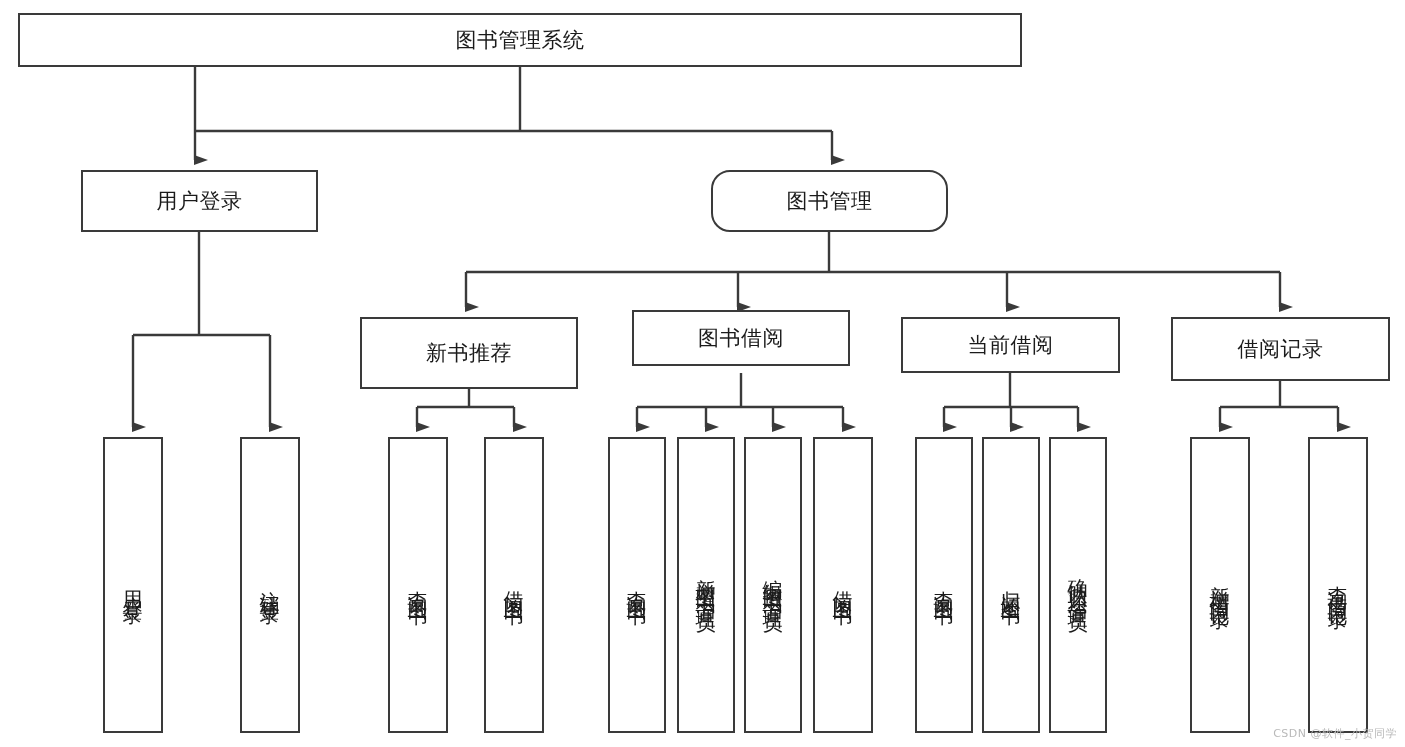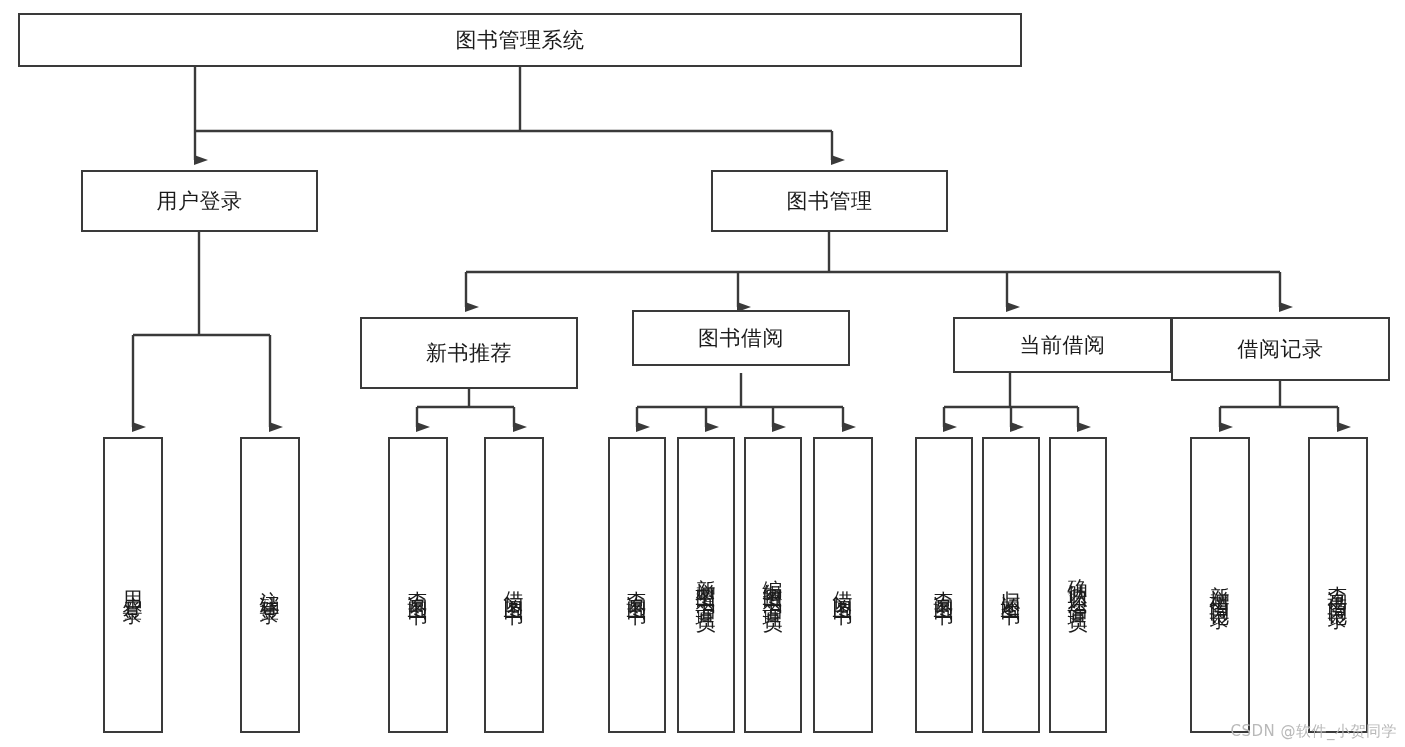--- a/index.html
+++ b/index.html
@@ -67,21 +67,21 @@
     stroke-width: 2.4;
     fill: none;
   }
   .arrowhead {
     fill: #3a3a3a;
   }
   #watermark {
     position: absolute;
     right: 8px;
     bottom: 6px;
-    font-size: 15px;
+    font-size: 11px;
     color: #b9b9b9;
     white-space: nowrap;
     letter-spacing: 0.5px;
   }
 </style>
 </head>
 <body>
 
 <div id="canvas">
 
@@ -138,33 +138,33 @@
   </svg>
 
   <div class="node root horiz" style="left:18px; top:13px; width:1004px; height:54px;">
     <span class="node-label">图书管理系统</span>
   </div>
 
   <div class="node horiz" style="left:81px; top:170px; width:237px; height:62px;">
     <span class="node-label">用户登录</span>
   </div>
 
-  <div class="node horiz" style="left:711px; top:170px; width:237px; height:62px;">
+  <div class="node horiz" style="left:711px; top:170px; width:237px; height:62px;border-radius:19px;">
     <span class="node-label">图书管理</span>
   </div>
 
   <div class="node horiz" style="left:360px; top:317px; width:218px; height:72px;">
     <span class="node-label">新书推荐</span>
   </div>
 
   <div class="node horiz" style="left:632px; top:310px; width:218px; height:56px;">
     <span class="node-label">图书借阅</span>
   </div>
 
-  <div class="node horiz" style="left:953px; top:317px; width:219px; height:56px;">
+  <div class="node horiz" style="left:901px; top:317px; width:219px; height:56px;">
     <span class="node-label">当前借阅</span>
   </div>
 
   <div class="node horiz" style="left:1171px; top:317px; width:219px; height:64px;">
     <span class="node-label">借阅记录</span>
   </div>
 
   <div class="node vert" style="left:103px; top:437px; width:60px; height:296px;">
     <span class="node-label">用户登录</span>
   </div>

